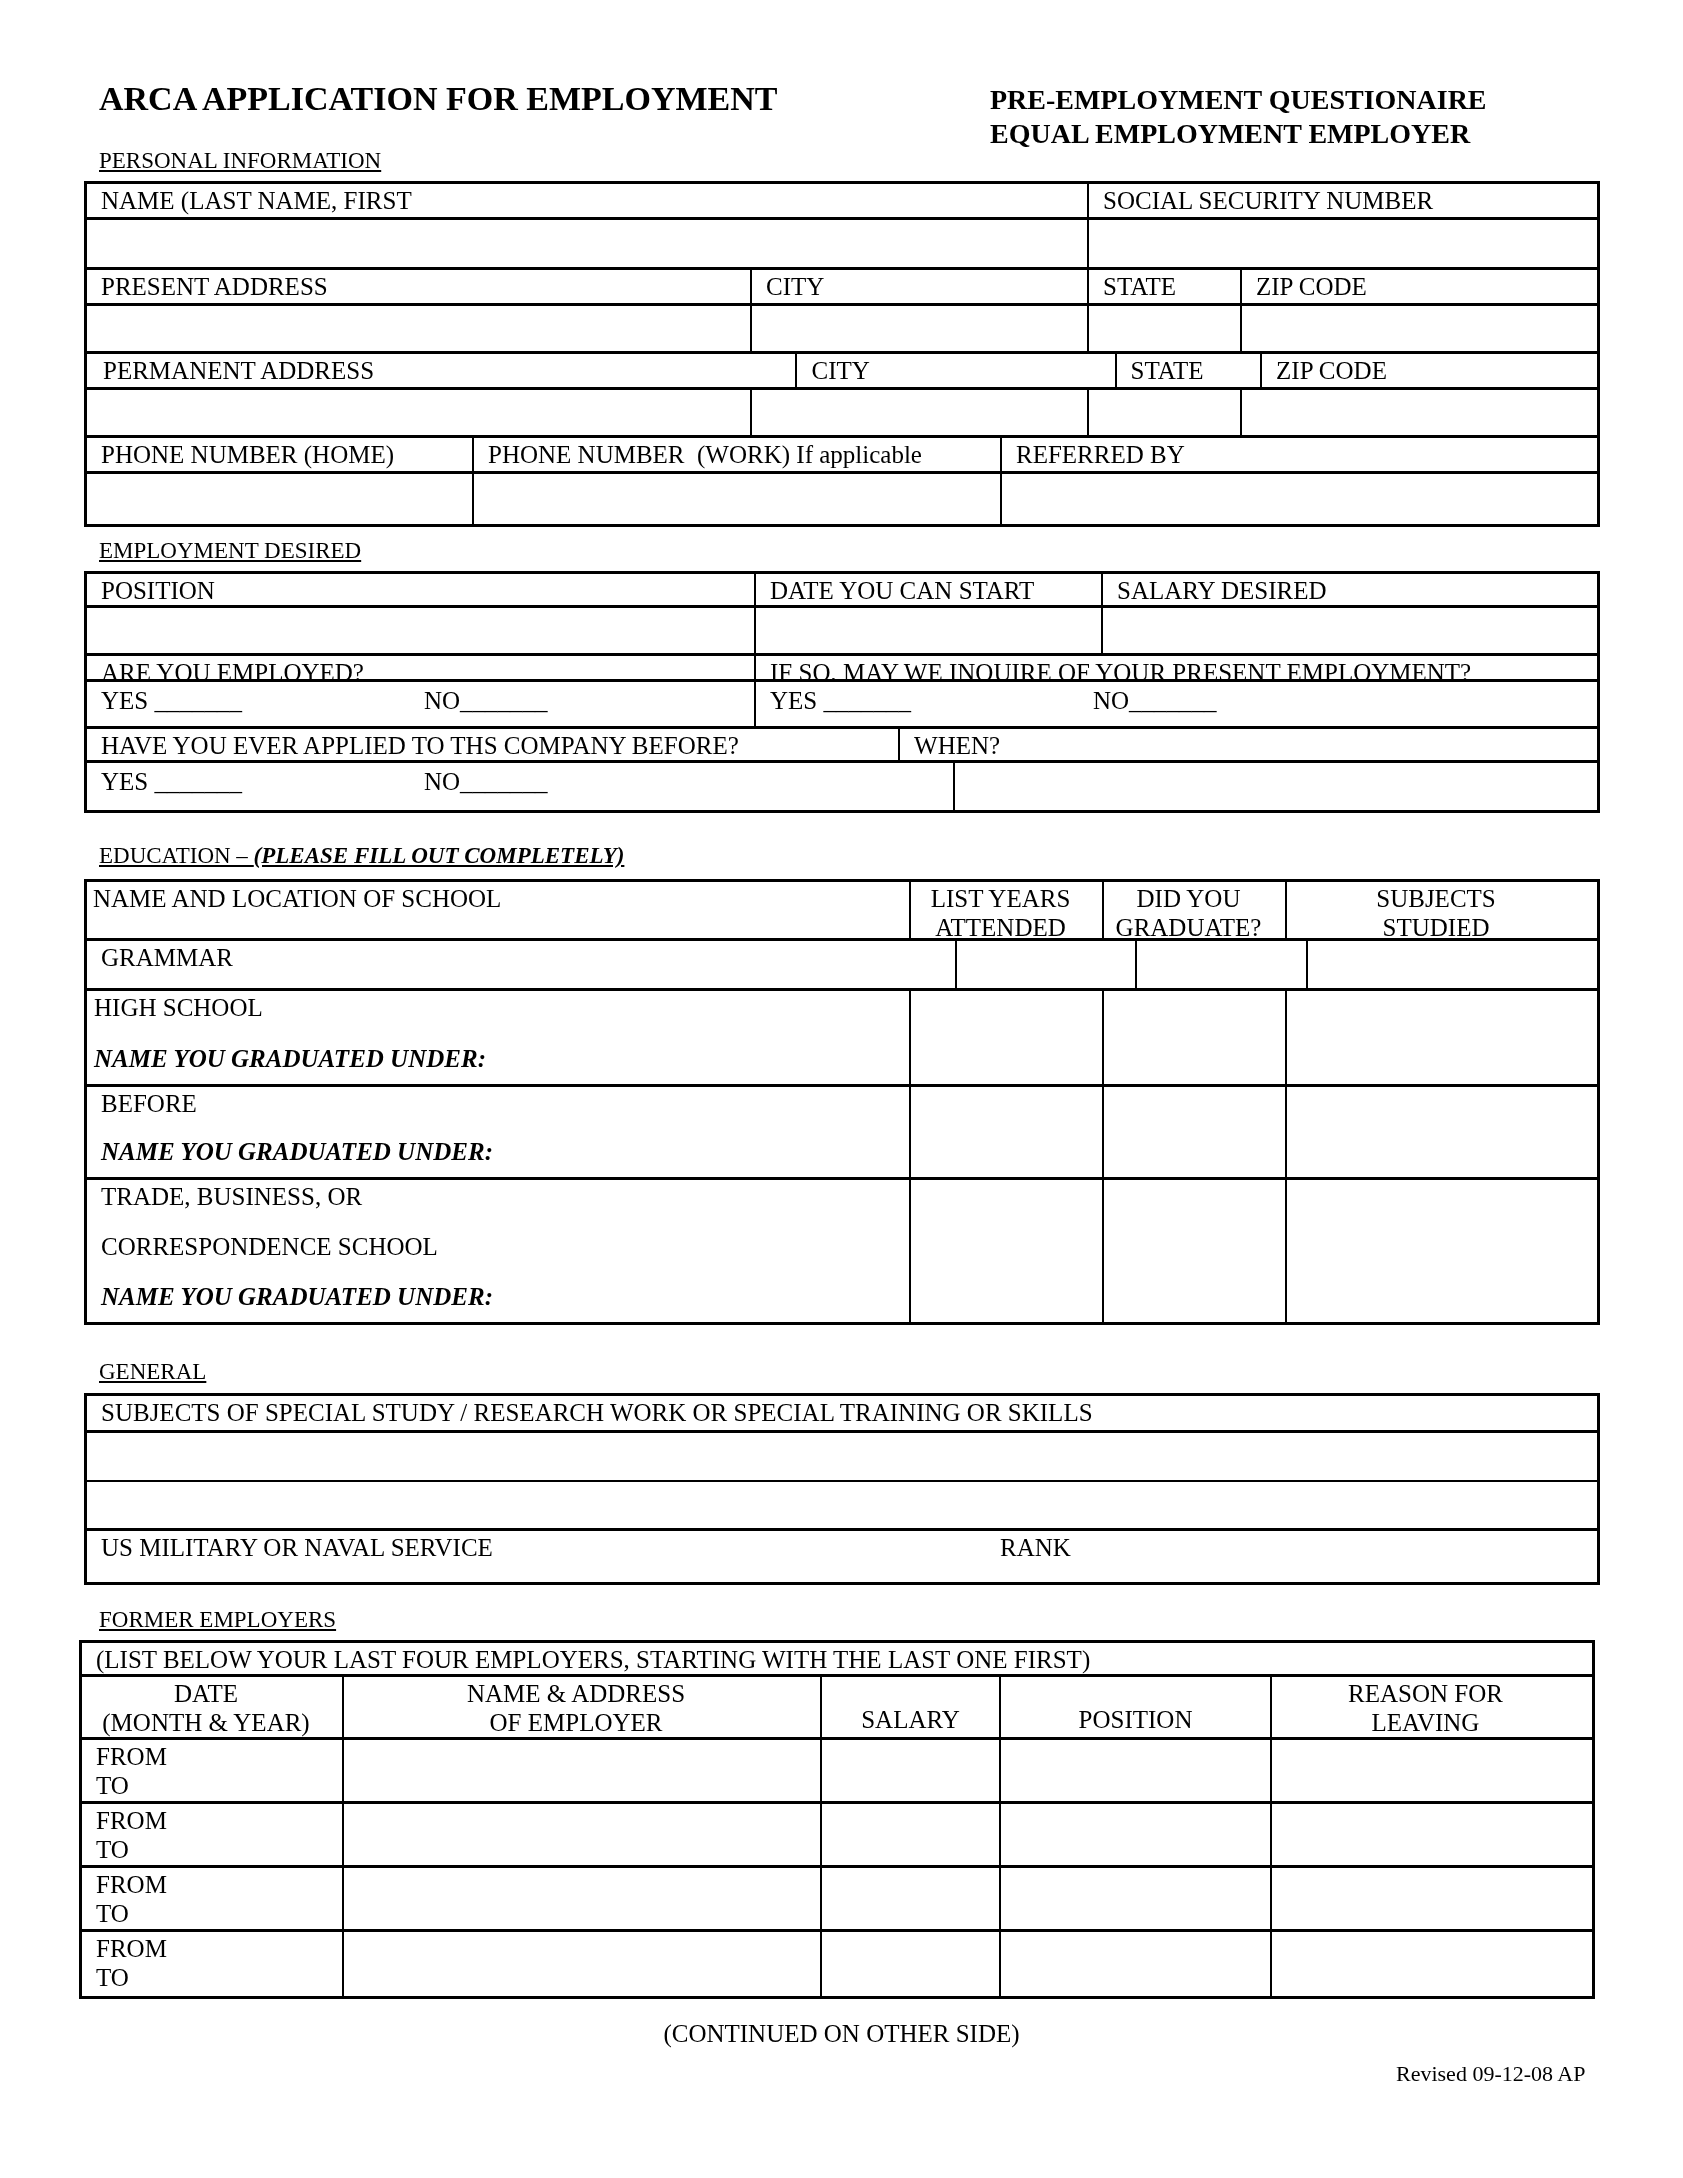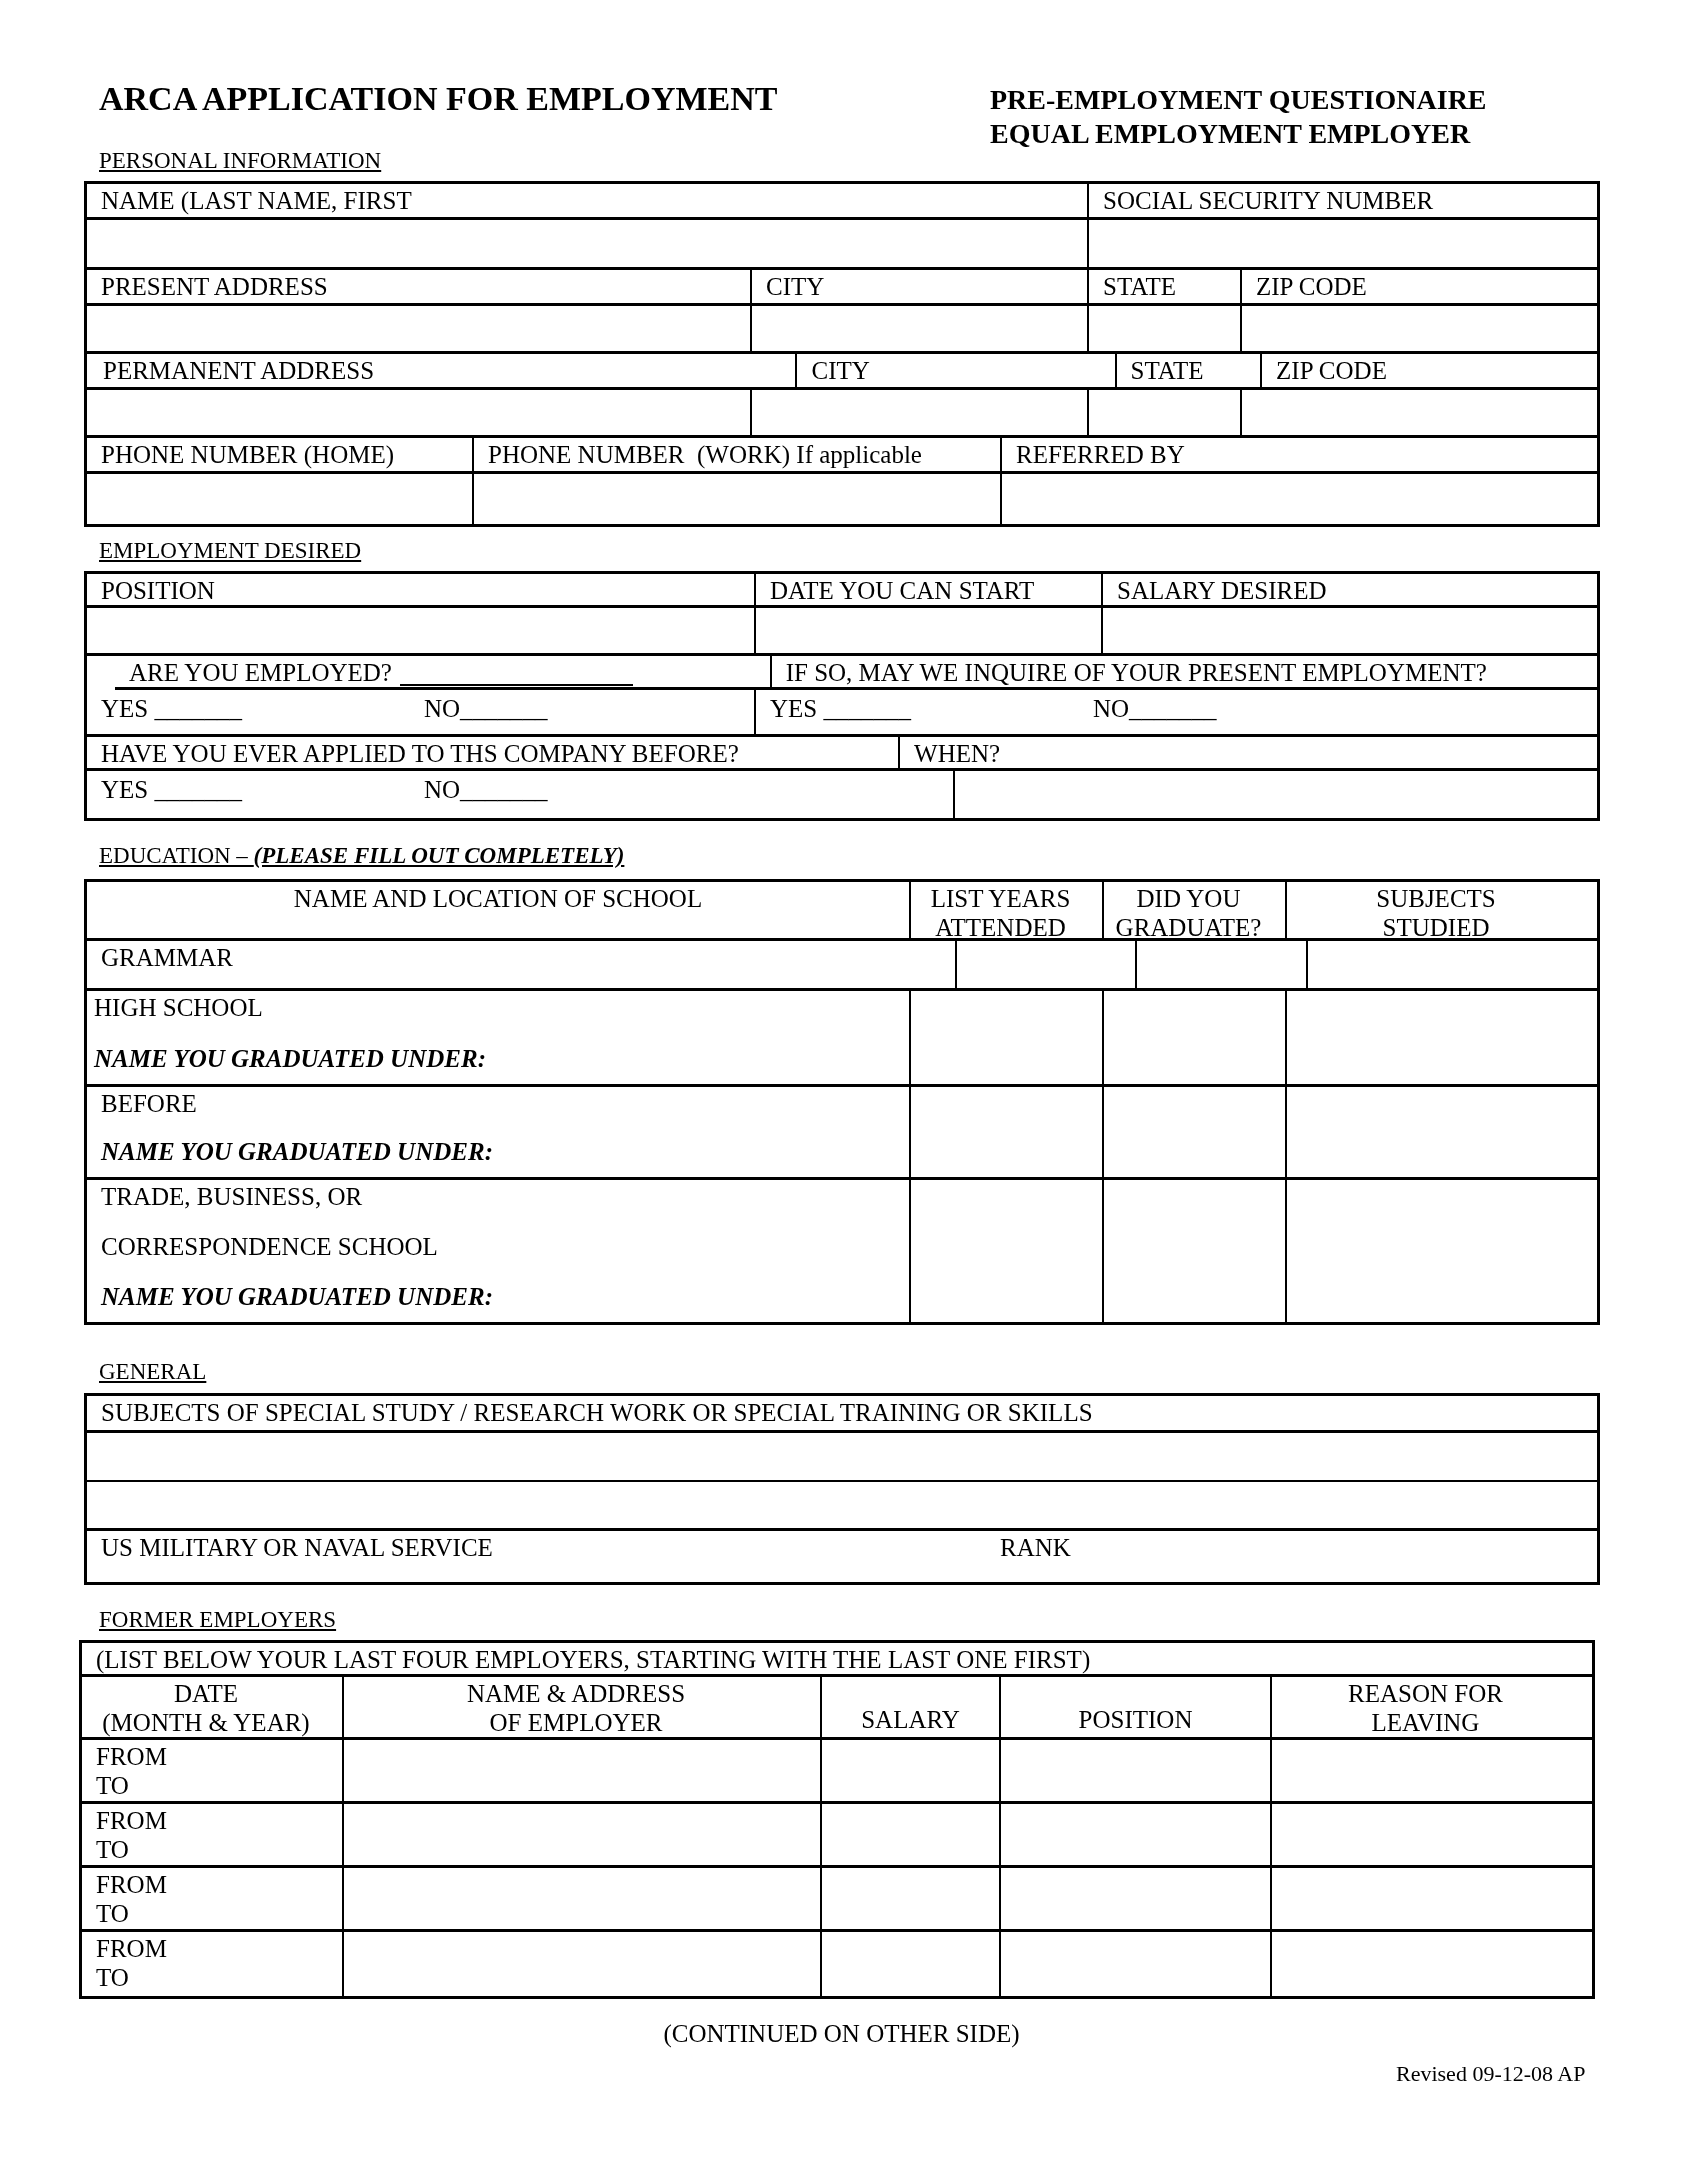--- a/index.html
+++ b/index.html
@@ -12,21 +12,21 @@
   .abs { position:absolute; }
   .bi { font-weight:bold; font-style:italic; }
   .lbl { white-space:pre-wrap; }
 
   .tbl { position:absolute; border:3px solid #000; box-sizing:border-box; background:#fff; }
   .trow { display:flex; box-sizing:border-box; border-bottom:3px solid #000; }
   .trow.thin { border-bottom-width:2px; }
   .trow.last { border-bottom:none; }
   .tcell { box-sizing:border-box; border-right:2px solid #000; padding:3px 6px 0 14px; position:relative; overflow:hidden; }
   .tcell.endc { border-right:none; }
-  .tcell.center { text-align:center; padding-left:6px; }
+  .tcell.center { text-align:left; padding-left:6px; }
   .tcell.vcols { display:flex; flex-direction:column; justify-content:space-between; align-items:center; padding:3px 16px 3px 4px; }
   .tcell.vleft  { display:flex; flex-direction:column; justify-content:space-between; align-items:flex-start; padding:3px 6px 10px 14px; }
   .tcell.vbottom { display:flex; flex-direction:column; justify-content:flex-end; align-items:center; padding:3px 4px 2px 4px; }
 
   .fill-line { display:inline-block; width:233px; height:1em; border-bottom:2px solid #000; margin-left:8px; vertical-align:-5px; }
   .yes-span { position:absolute; left:14px; top:5px; white-space:pre; }
   .no-span  { position:absolute; left:337px; top:5px; white-space:pre; }
 
   .title { font-size:34px; font-weight:bold; }
   .subtitle { font-size:28px; font-weight:bold; line-height:34px; }
@@ -98,21 +98,21 @@
     <div class="trow" style="height:34px;">
       <div class="tcell" style="width:669px;"><span class="lbl">POSITION</span></div>
       <div class="tcell" style="width:347px;"><span class="lbl">DATE YOU CAN START</span></div>
       <div class="tcell endc" style="width:493px;"><span class="lbl">SALARY DESIRED</span></div>
     </div>
     <div class="trow" style="height:48px;">
       <div class="tcell" style="width:669px;"></div>
       <div class="tcell" style="width:347px;"></div>
       <div class="tcell endc" style="width:493px;"></div>
     </div>
-    <div class="trow" style="height:34px;margin-left:28px;">
+    <div class="trow" style="height:26px;">
       <div class="tcell" style="width:669px;">
         <span class="lbl">ARE YOU EMPLOYED?</span><span class="fill-line"></span>
       </div>
       <div class="tcell endc" style="width:841px;"><span class="lbl">IF SO, MAY WE INQUIRE OF YOUR PRESENT EMPLOYMENT?</span></div>
     </div>
     <div class="trow" style="height:47px;">
       <div class="tcell" style="width:669px;">
         <span class="yes-span lbl">YES _______</span>
         <span class="no-span lbl">NO_______</span>
       </div>

